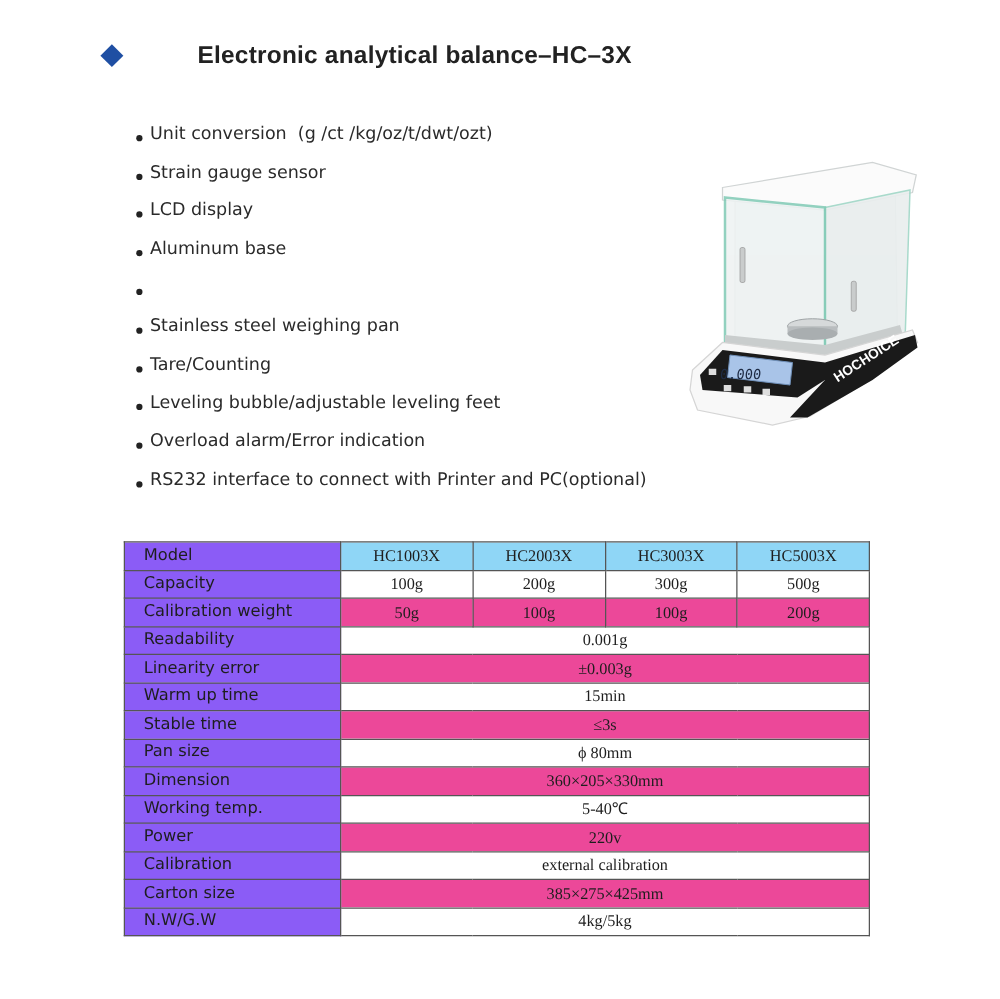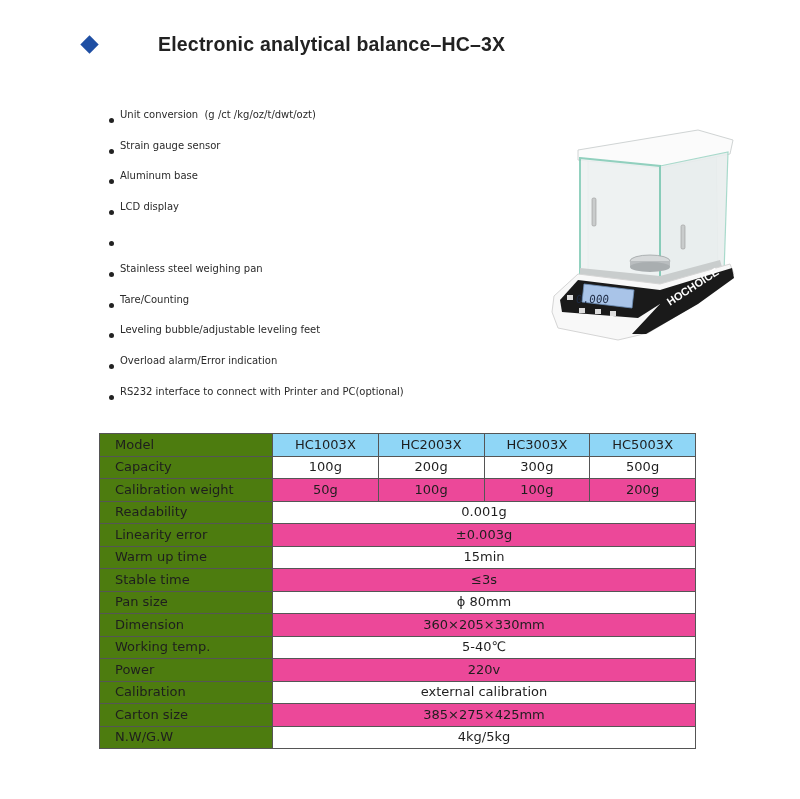--- a/index.html
+++ b/index.html
@@ -4,30 +4,30 @@
 <style>
   * { box-sizing: border-box; margin: 0; padding: 0; }
   html, body { width: 800px; height: 799px; background: #ffffff; overflow: hidden; }
   body { position: relative; font-family: "DejaVu Sans", sans-serif; color: #222; }
 
   .title-row { position: absolute; left: 80px; top: 33px; display: flex; align-items: center; }
   .diamond { width: 13px; height: 13px; background: #1f4fa3; transform: rotate(45deg); margin-right: 14px; margin-left: 3px; }
   .title { font-family: "Liberation Sans", sans-serif; font-size: 19.5px; color: #222; letter-spacing: 0.2px; margin-left: 48px; }
 
   .features { position: absolute; left: 109px; top: 92px; list-style: none; }
-  .features li { height: 30.8px; display: flex; align-items: flex-end; font-size: 10px; color: #2a2a2a; line-height: 17px; }
+  .features li { height: 30.8px; display: flex; align-items: center; font-size: 14px; color: #2a2a2a; line-height: 17px; }
   .features li .dot { width: 5px; height: 5px; border-radius: 50%; background: #222; margin-right: 6px; margin-top: 6px; flex: none; }
 
   .product { position: absolute; left: 548px; top: 128px; width: 190px; height: 215px; }
 
   table.spec { position: absolute; left: 99px; top: 433px; border-collapse: collapse; width: 597px; font-family: "DejaVu Sans", sans-serif; }
   table.spec td { border: 1px solid #555; height: 22.5px; font-size: 13px; color: #1e1e1e; padding: 0; line-height: 20px; }
-  table.spec td.label { background: #4d7c0f; width: 173px; padding-left: 15px; text-align: left; }
+  table.spec td.label { background: #8b5cf6; width: 173px; padding-left: 15px; text-align: left; }
   table.spec tr.hdr td.val { background: #8fd6f6; }
-  table.spec td.val { text-align: center; }
+  table.spec td.val { text-align: center; font-family: Liberation Serif, serif; }
   table.spec tr.white td.val { background: #ffffff; }
   table.spec tr.grey td.val { background: #ec4899; }
 </style>
 </head>
 <body>
 
 <div class="title-row">
   <span class="diamond"></span>
   <h1 class="title">Electronic analytical balance–HC–3X</h1>
 </div>
@@ -36,25 +36,25 @@
   <li>
       <span class="dot"></span>
       <span>Unit conversion&nbsp;&nbsp;(g /ct /kg/oz/t/dwt/ozt)</span>
     </li>
   <li>
       <span class="dot"></span>
       <span>Strain gauge sensor</span>
     </li>
   <li>
       <span class="dot"></span>
-      <span>Aluminum base</span>
+      <span>LCD display</span>
     </li>
   <li>
       <span class="dot"></span>
-      <span>LCD display</span>
+      <span>Aluminum base</span>
     </li>
   <li>
       <span class="dot"></span>
     </li>
   <li>
       <span class="dot"></span>
       <span>Stainless steel weighing pan</span>
     </li>
   <li>
       <span class="dot"></span>

